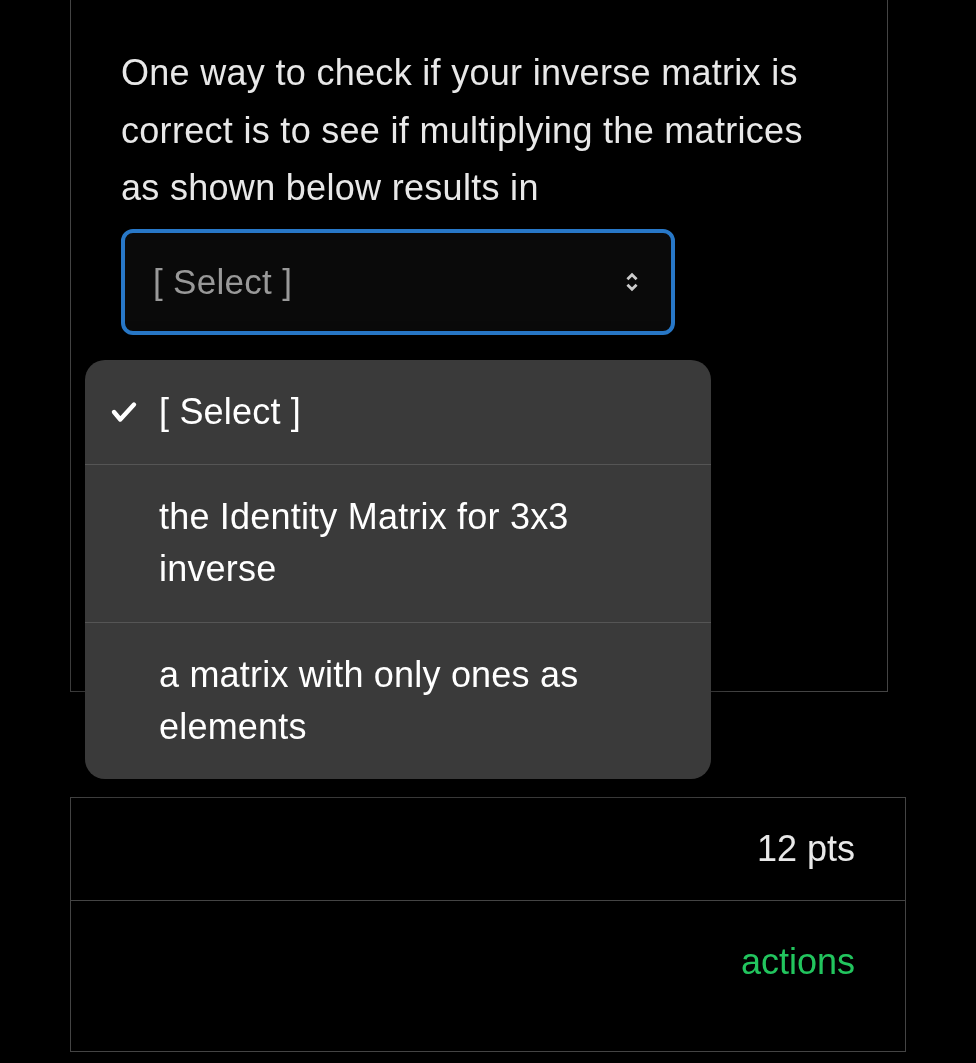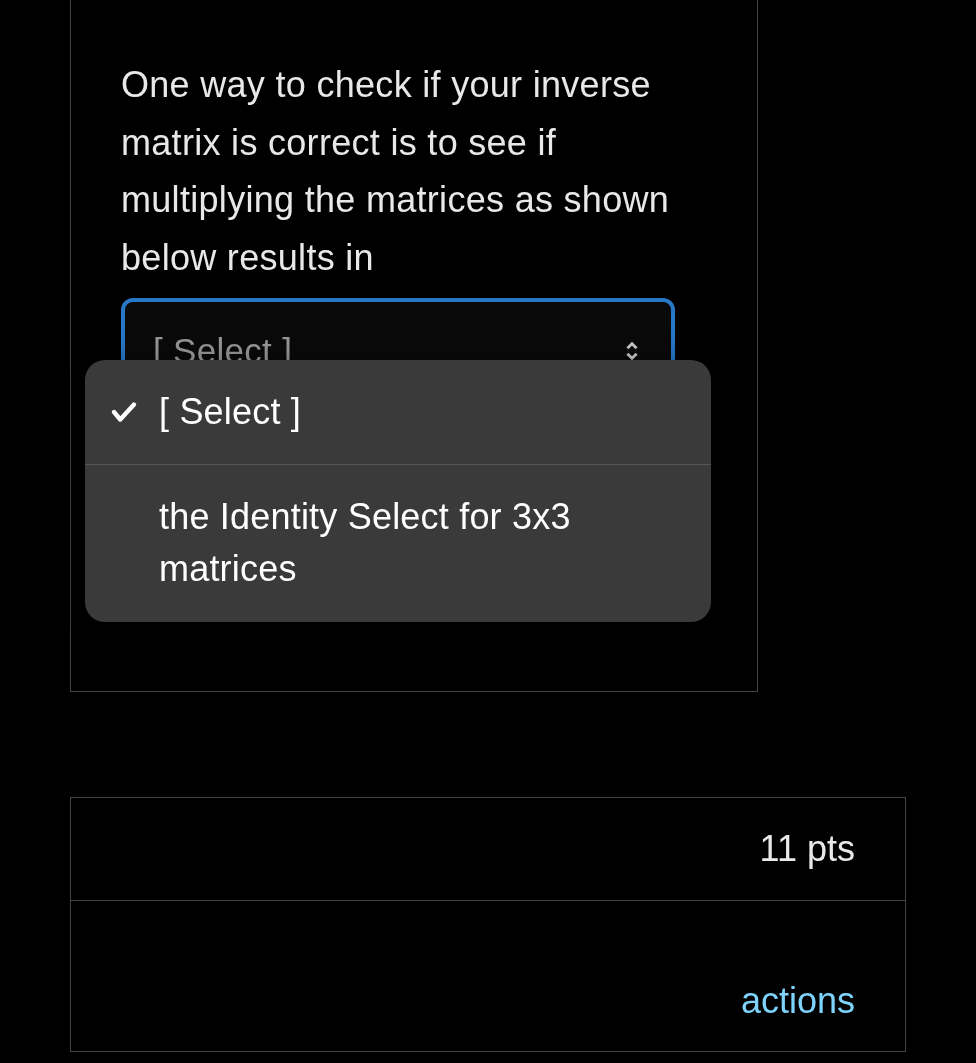--- a/index.html
+++ b/index.html
@@ -12,25 +12,25 @@
       font-family: -apple-system, BlinkMacSystemFont, 'Segoe UI', sans-serif;
       width: 976px;
       height: 1063px;
       overflow: hidden;
       position: relative;
     }
     .question-container {
       position: absolute;
       left: 70px;
       top: 0;
-      width: 688px;
+      width: 818px;
       height: 692px;
       border: 1px solid #444;
       border-top: none;
-      padding: 56px 50px 40px 50px;
+      padding: 44px 50px 40px 50px;
     }
     .question-text {
       color: #e8e8e8;
       font-size: 36px;
       font-weight: 300;
       line-height: 1.6;
       letter-spacing: 0.3px;
     }
     .select-wrapper {
       display: inline-block;
@@ -99,24 +99,23 @@
       font-size: 36px;
       font-weight: 300;
     }
     .next-question-body {
       padding: 40px 50px 0 50px;
       height: 150px;
       display: flex;
       justify-content: flex-end;
     }
     .fragment-text {
-      color: #7dd3fc;
-      font-size: 36px;
-      font-weight: 300;
-      margin-top: 39px;
+      color: #22c55e;
+      font-size: 36px;
+      font-weight: 300;
     }
     .dropdown-menu {
       position: absolute;
       left: 85px;
       top: 360px;
       width: 626px;
       background: #3a3a3a;
       border-radius: 20px;
       overflow: hidden;
       box-shadow: 0 10px 40px rgba(0,0,0,0.5);
@@ -168,33 +167,37 @@
         </span>
       </div>
       <span class="period-char">.</span>
     </div>
   </div>
   <div class="math-exponent">−1</div>
 </div>
 
 <div class="next-question">
   <div class="next-question-header">
-    <span class="points-label">11 pts</span>
+    <span class="points-label">12 pts</span>
   </div>
   <div class="next-question-body">
     <span class="fragment-text">actions</span>
   </div>
 </div>
 
 <div class="dropdown-menu">
   <div class="dropdown-item">
     <span class="dropdown-check">
       <svg viewBox="0 0 24 24" fill="none" stroke="currentColor" stroke-width="3.5" stroke-linecap="round" stroke-linejoin="round">
         <polyline points="4,12 9,18 20,6"></polyline>
       </svg>
     </span>
     <span class="dropdown-item-text">[ Select ]</span>
   </div>
   <div class="dropdown-item">
     <span class="dropdown-check"></span>
-    <span class="dropdown-item-text">the Identity Select for 3x3 matrices</span>
+    <span class="dropdown-item-text">the Identity Matrix for 3x3 inverse</span>
+  </div>
+  <div class="dropdown-item">
+    <span class="dropdown-check"></span>
+    <span class="dropdown-item-text">a matrix with only ones as elements</span>
   </div>
 </div>
 
 </body></html>

